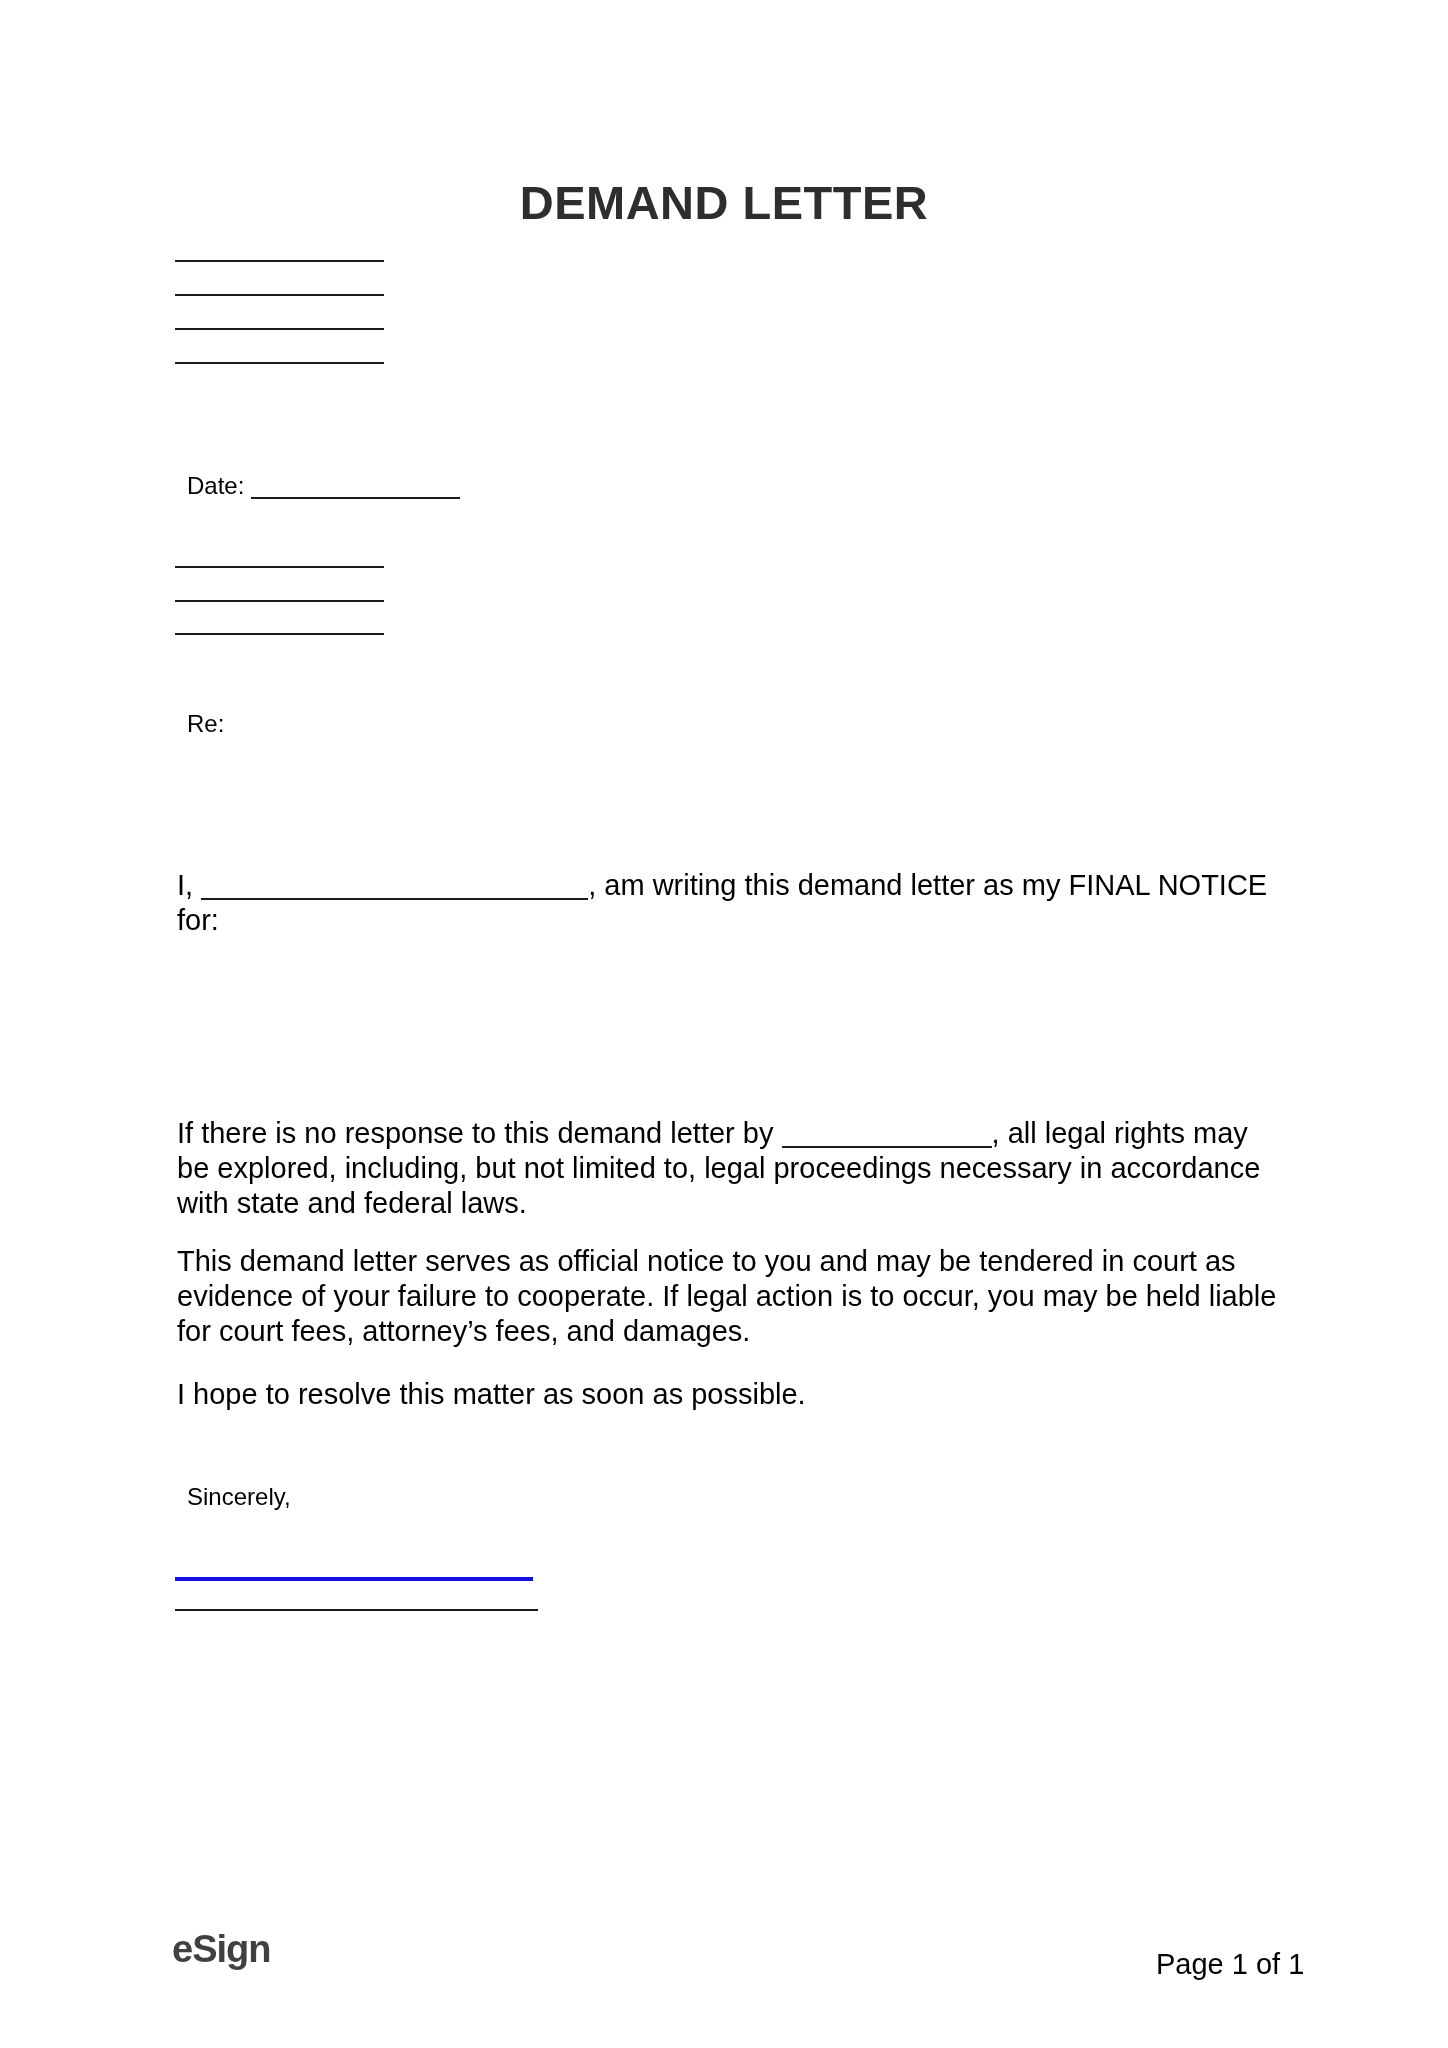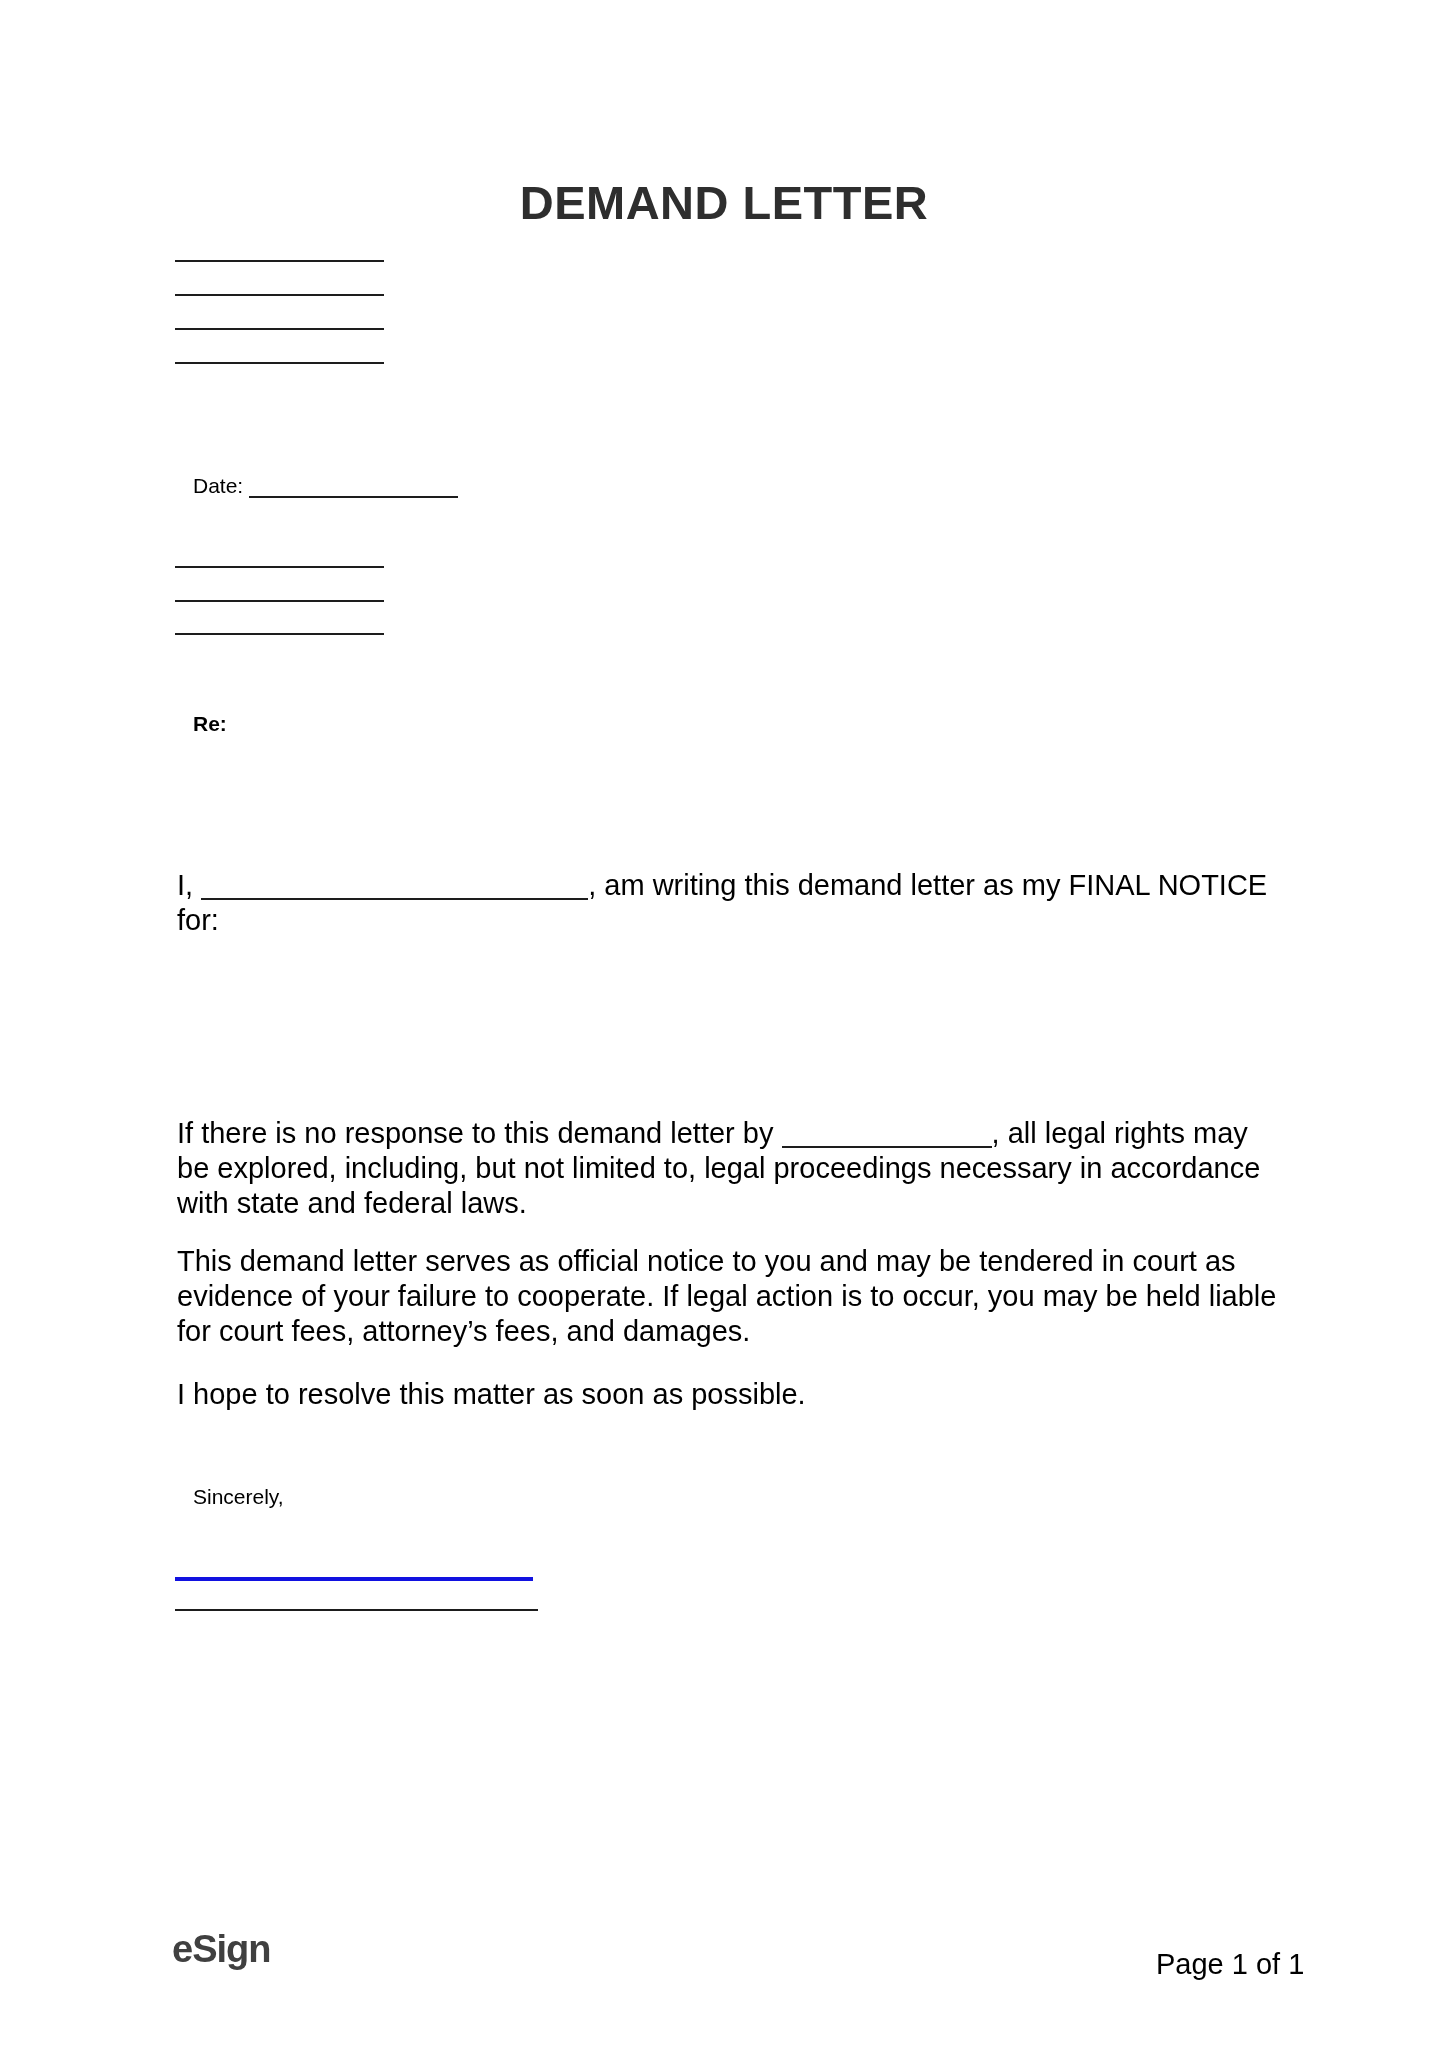--- a/index.html
+++ b/index.html
@@ -13,29 +13,29 @@
   .page { position:relative; width:1448px; height:2048px; background:#fff; }
 
   .doc-title {
     position:absolute; top:176px; left:0; width:1448px;
     text-align:center;
     font-size:47px; font-weight:bold; color:#2e2e2e;
     line-height:54px; letter-spacing:0.5px;
   }
 
   .textrow {
-    position:absolute; left:193px;
-    font-size:21px; line-height:35px; color:#000;
+    position:absolute; left:187px;
+    font-size:24px; line-height:35px; color:#000;
     white-space:nowrap;
   }
   .para {
     position:absolute; left:177px; width:1100px;
     font-size:29px; line-height:35px; color:#000;
   }
-  .bold { font-weight:bold; }
+  .bold { font-weight:normal; }
 
   
   .rule {
     position:absolute; left:175px; width:209px; height:0;
     border-top:2.5px solid #1d1d1d;
   }
 
   
   .blank {
     display:inline-block; height:1em;

